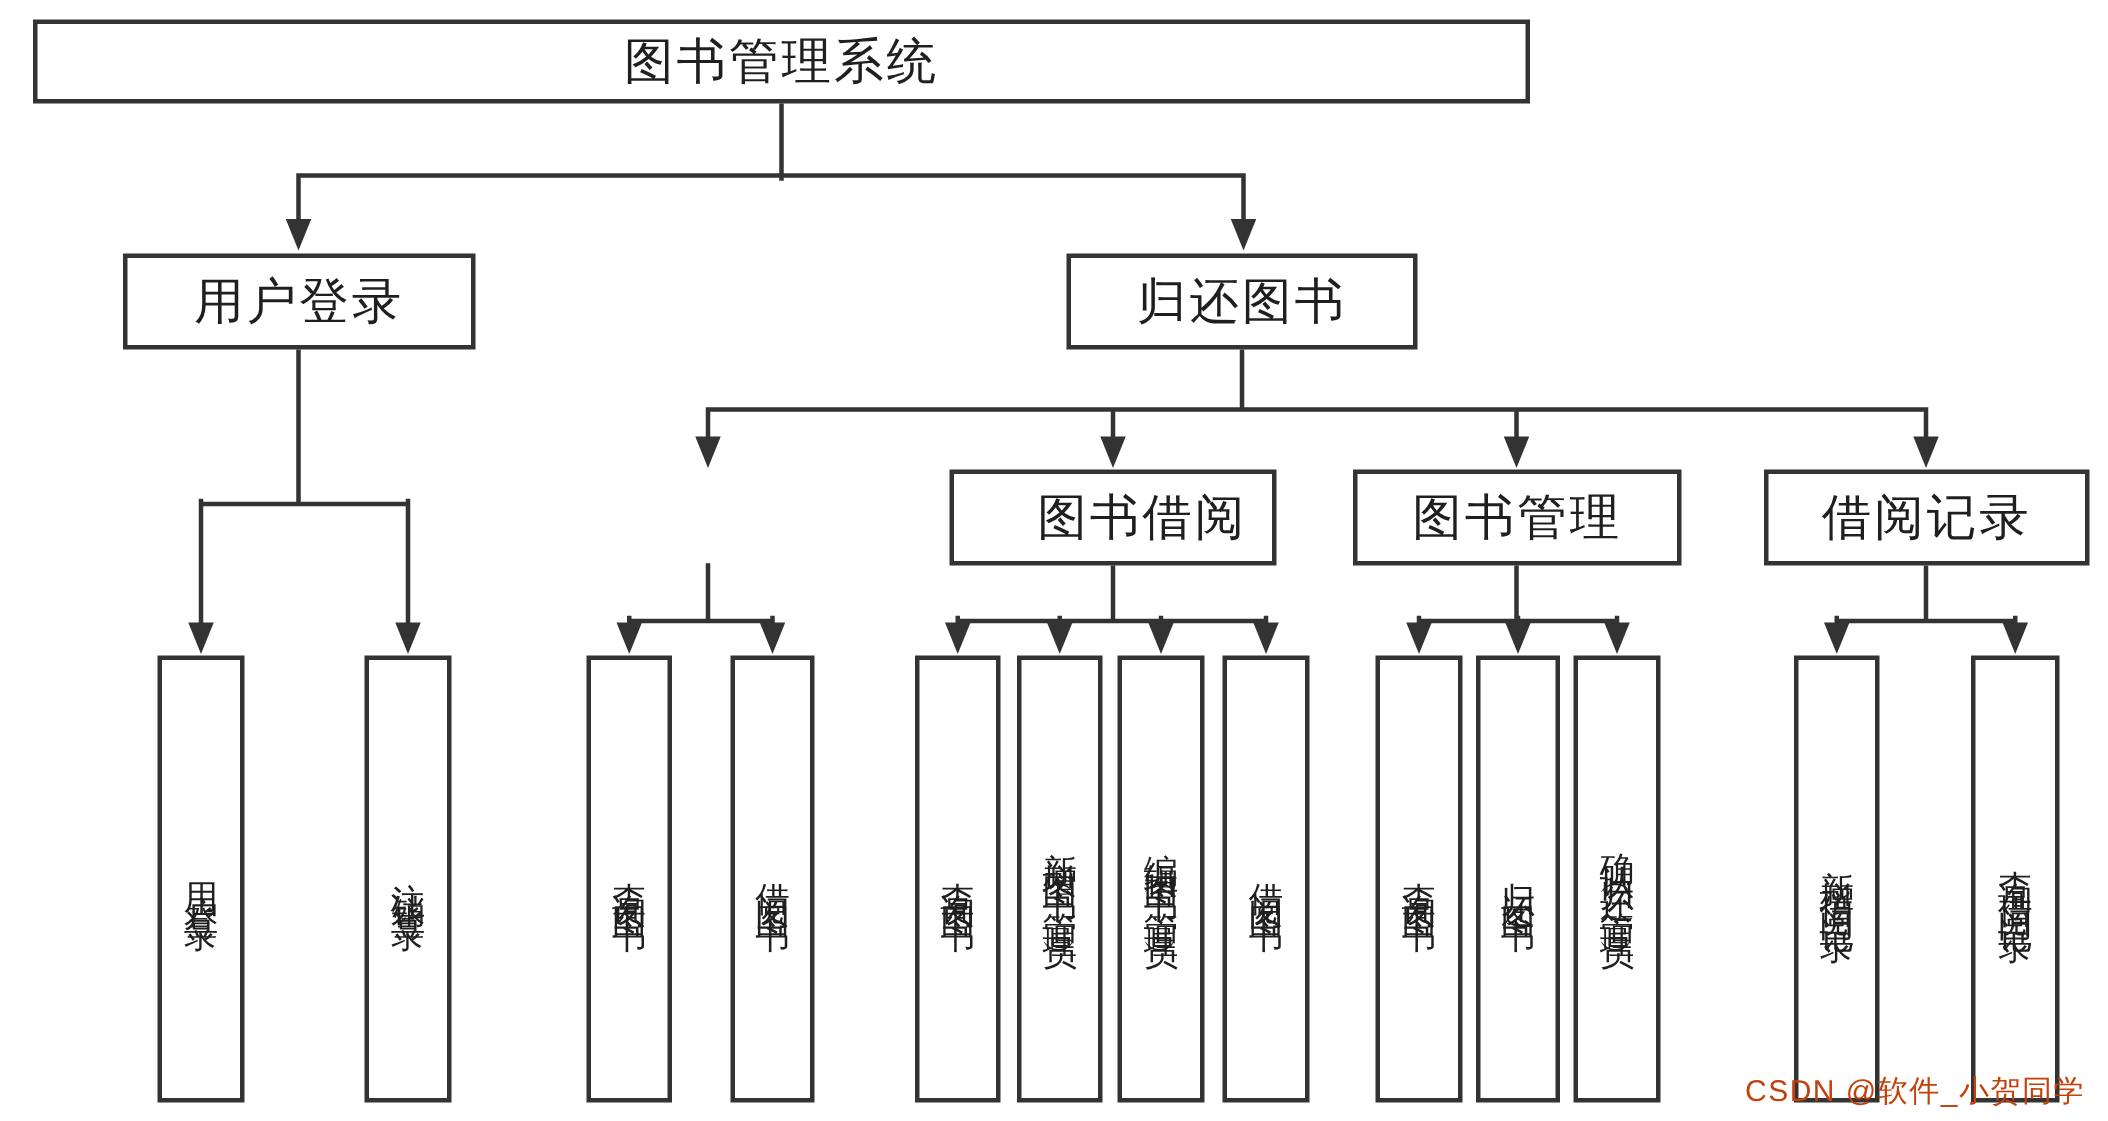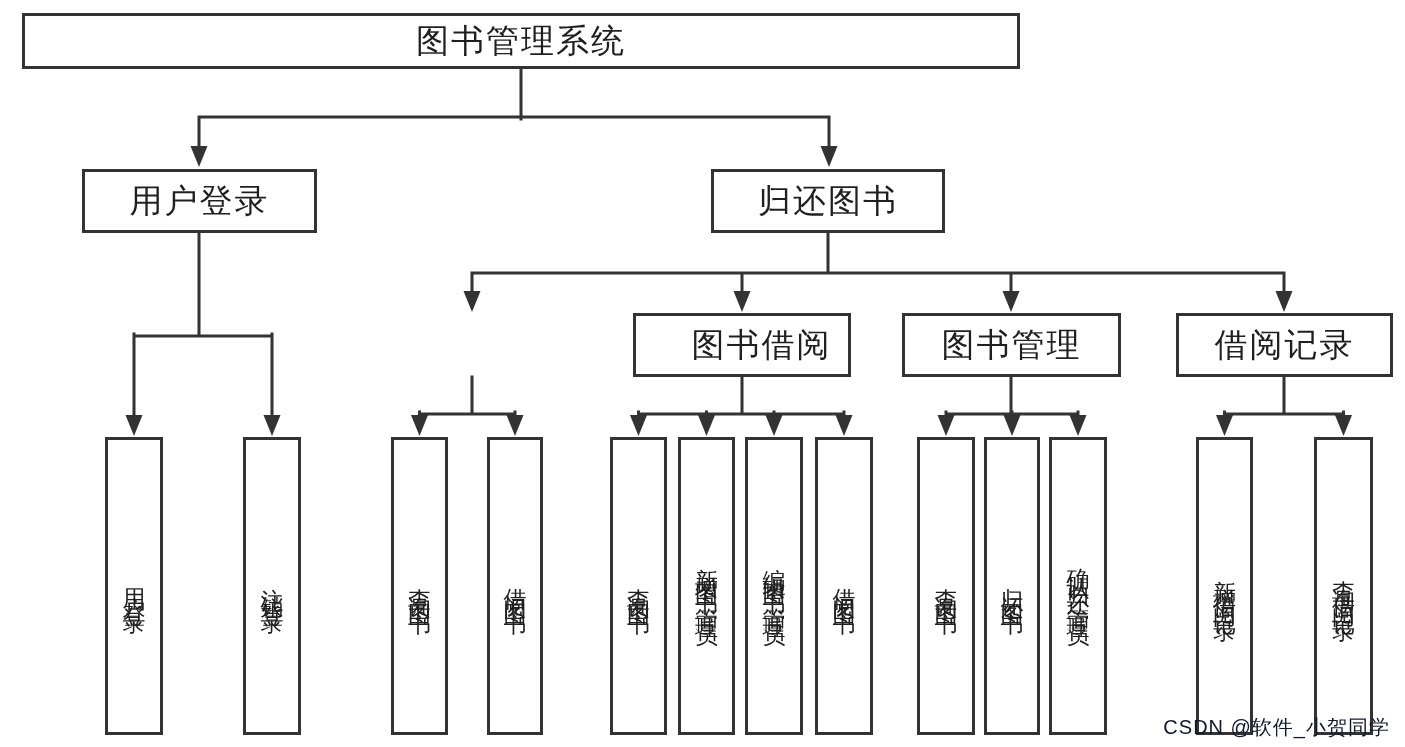--- a/index.html
+++ b/index.html
@@ -41,21 +41,21 @@
     font-size: 23px;
     letter-spacing: 8px;
     line-height: 1;
   }
   .watermark {
     position: absolute;
     right: 15px;
     bottom: 6px;
     font-size: 20px;
     letter-spacing: 1px;
-    color: #0f172a;
+    color: #c2410c;
     z-index: 10;
     white-space: nowrap;
   }
 </style>
 </head>
 <body>
 
 <div class="canvas">
 
   <svg class="connector-layer" viewBox="0 0 1405 747" xmlns="http://www.w3.org/2000/svg">

